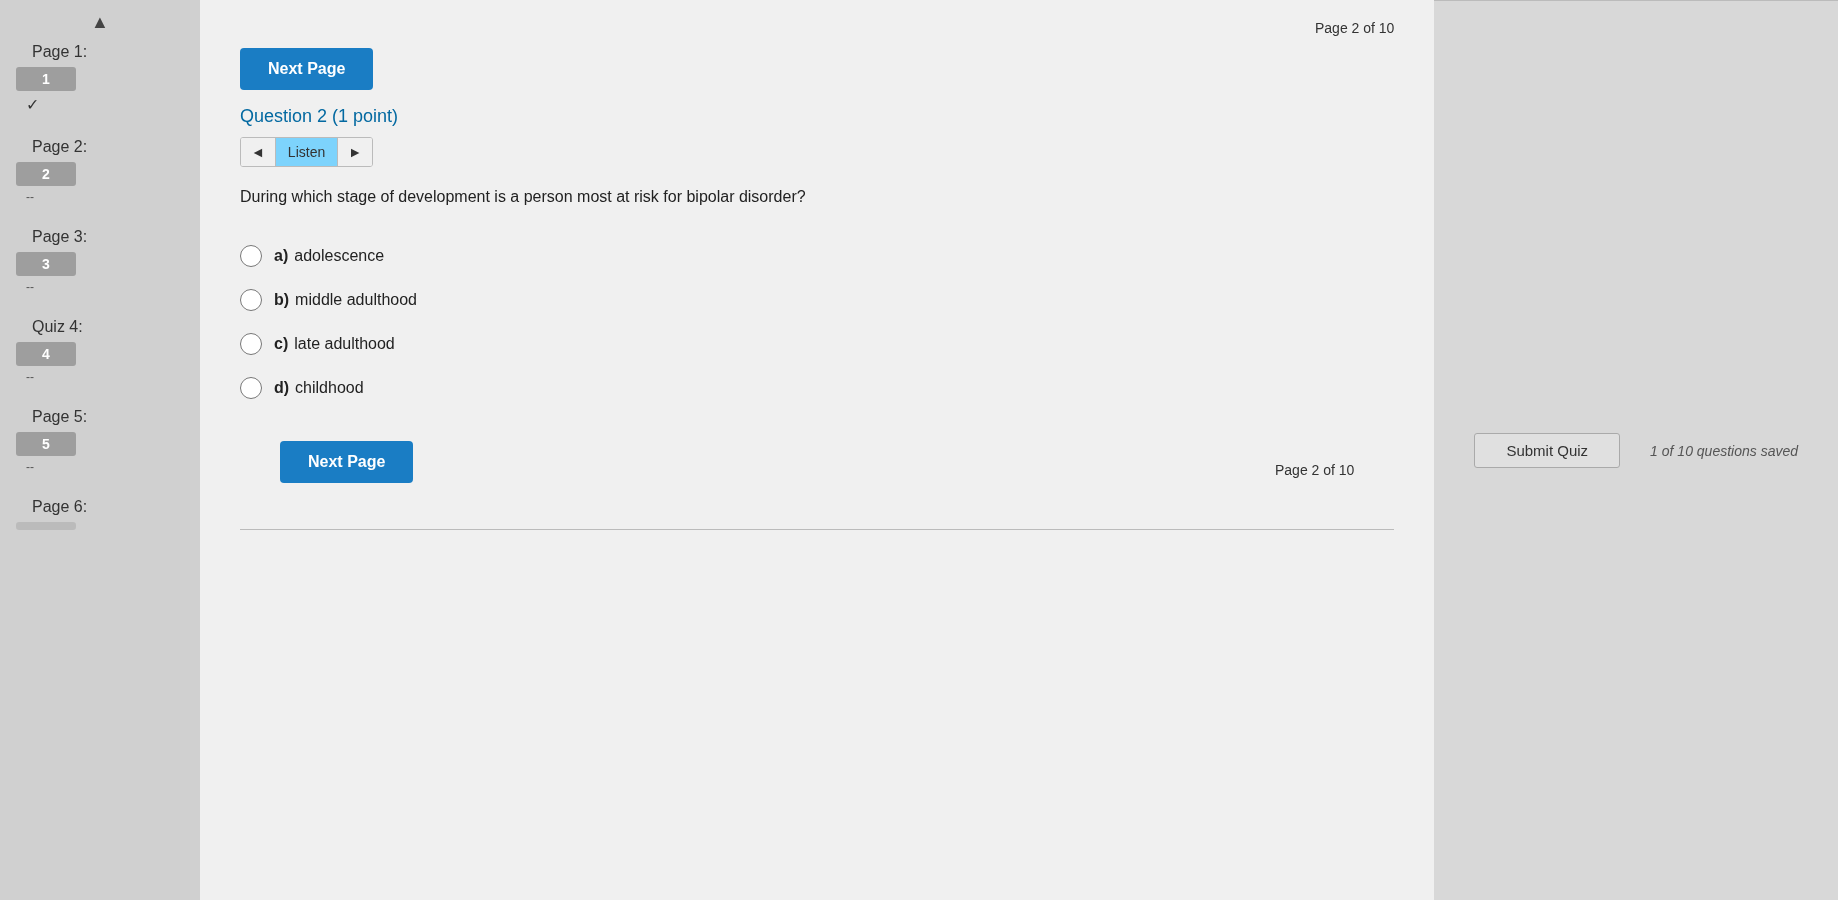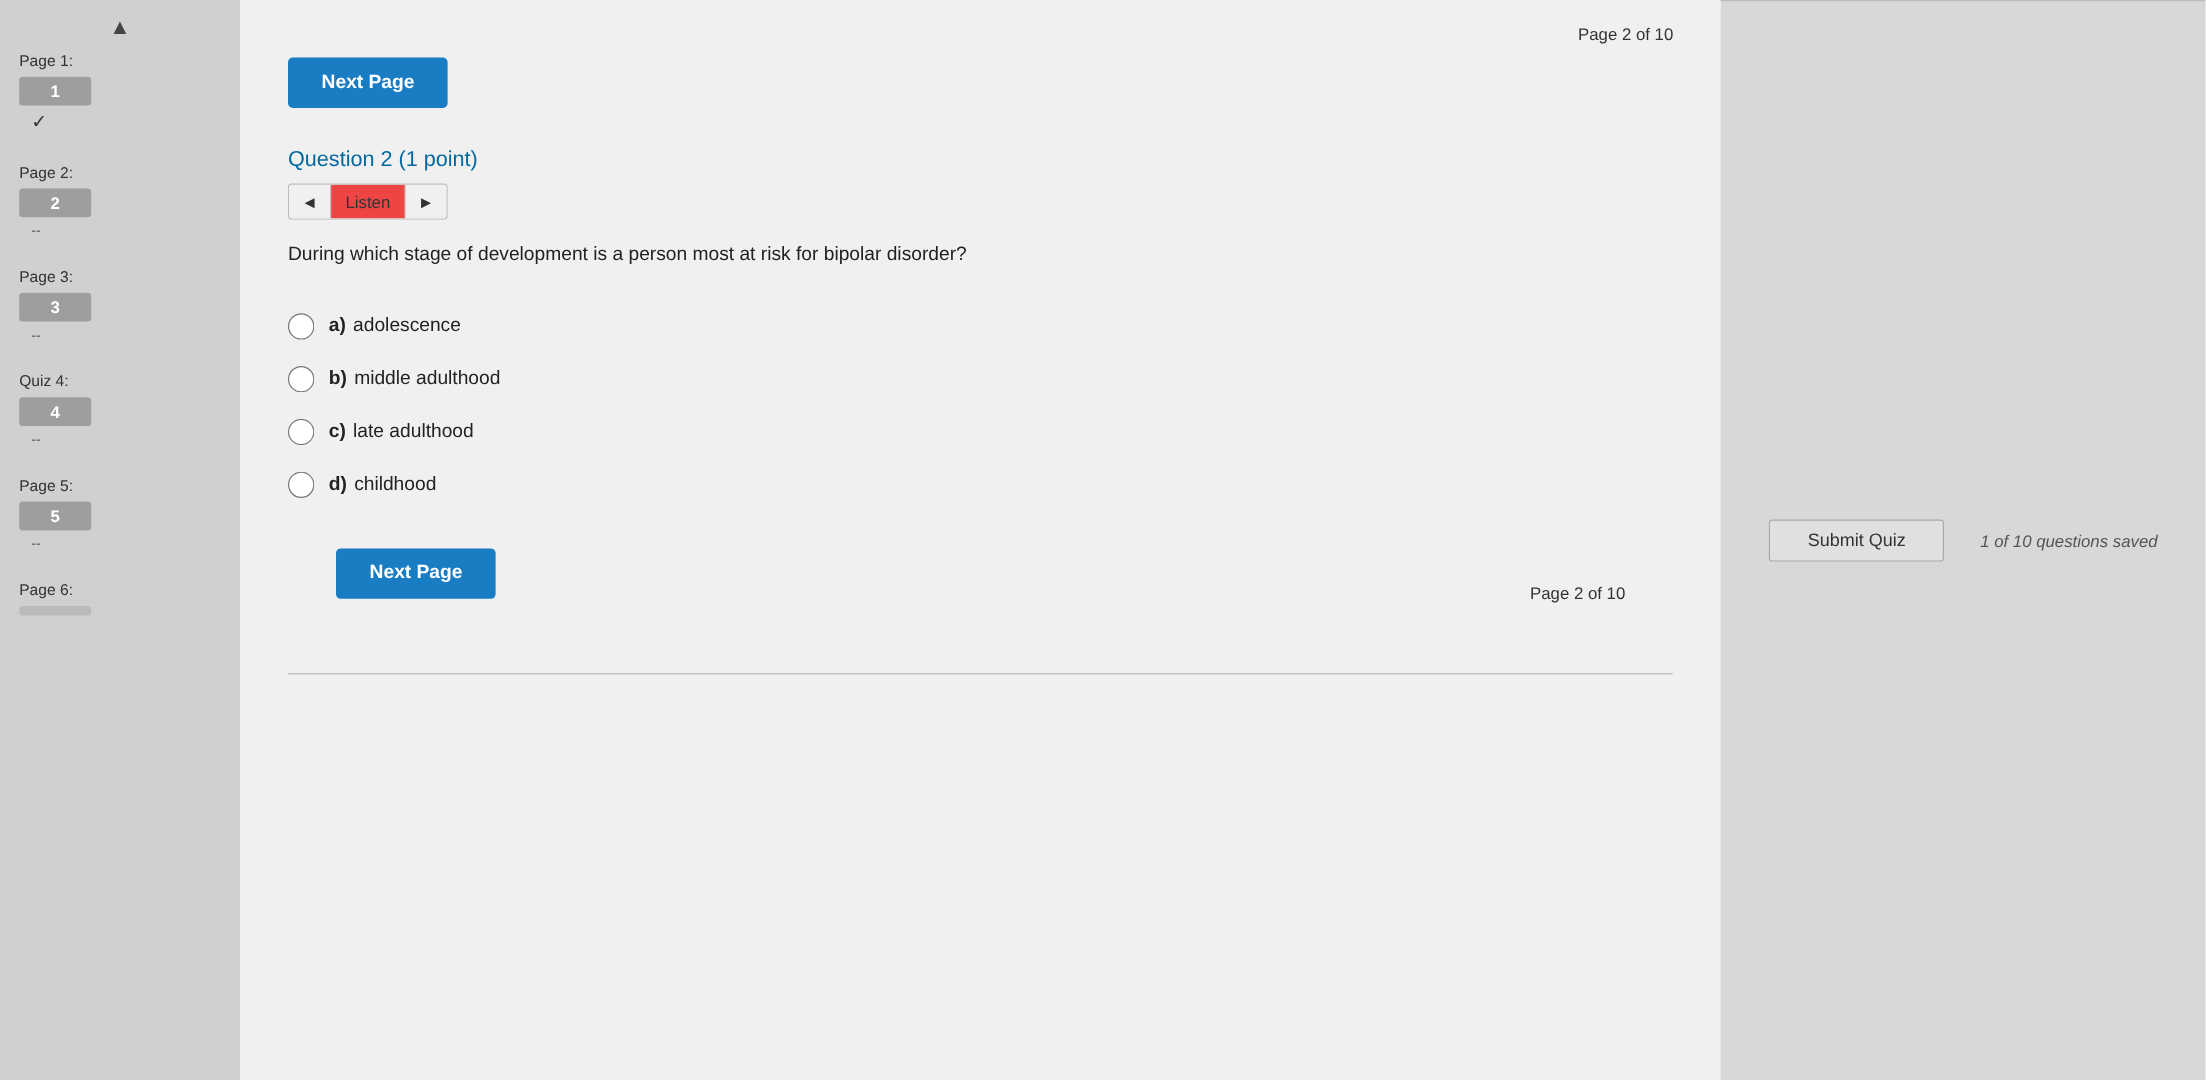--- a/index.html
+++ b/index.html
@@ -19,24 +19,25 @@
       padding: 10px 0;
       overflow-y: auto;
       position: relative;
     }
 
     .page-section {
       padding: 8px 16px;
     }
 
     .page-label {
-      font-size: 13px;
+      font-size: 16px;
       color: #333;
       margin-bottom: 6px;
       font-weight: normal;
+      margin-left: 16px;
     }
 
     .question-box {
       background: #9e9e9e;
       color: white;
       border-radius: 3px;
       padding: 4px 10px;
       margin-bottom: 4px;
       font-size: 14px;
       font-weight: bold;
@@ -80,21 +81,21 @@
 
     .next-page-btn {
       background: #1a7dc4;
       color: white;
       border: none;
       border-radius: 4px;
       padding: 12px 28px;
       font-size: 16px;
       font-weight: bold;
       cursor: pointer;
-      margin-bottom: 32px;
+      margin-bottom: 16px;
     }
 
     .question-title {
       font-size: 18px;
       font-weight: bold;
       color: #0369a1;
       margin-bottom: 10px;
     }
 
     .question-title span {
@@ -119,21 +120,21 @@
       cursor: pointer;
       font-size: 14px;
       color: #333;
       border-right: 1px solid #bbb;
     }
 
     .listen-label {
       padding: 6px 12px;
       font-size: 14px;
       color: #333;
-      background: #ef4444;
+      background: #7dd3fc;
       border-right: 1px solid #bbb;
     }
 
     .listen-play {
       background: #f0f0f0;
       border: none;
       padding: 6px 10px;
       cursor: pointer;
       font-size: 14px;
       color: #333;

